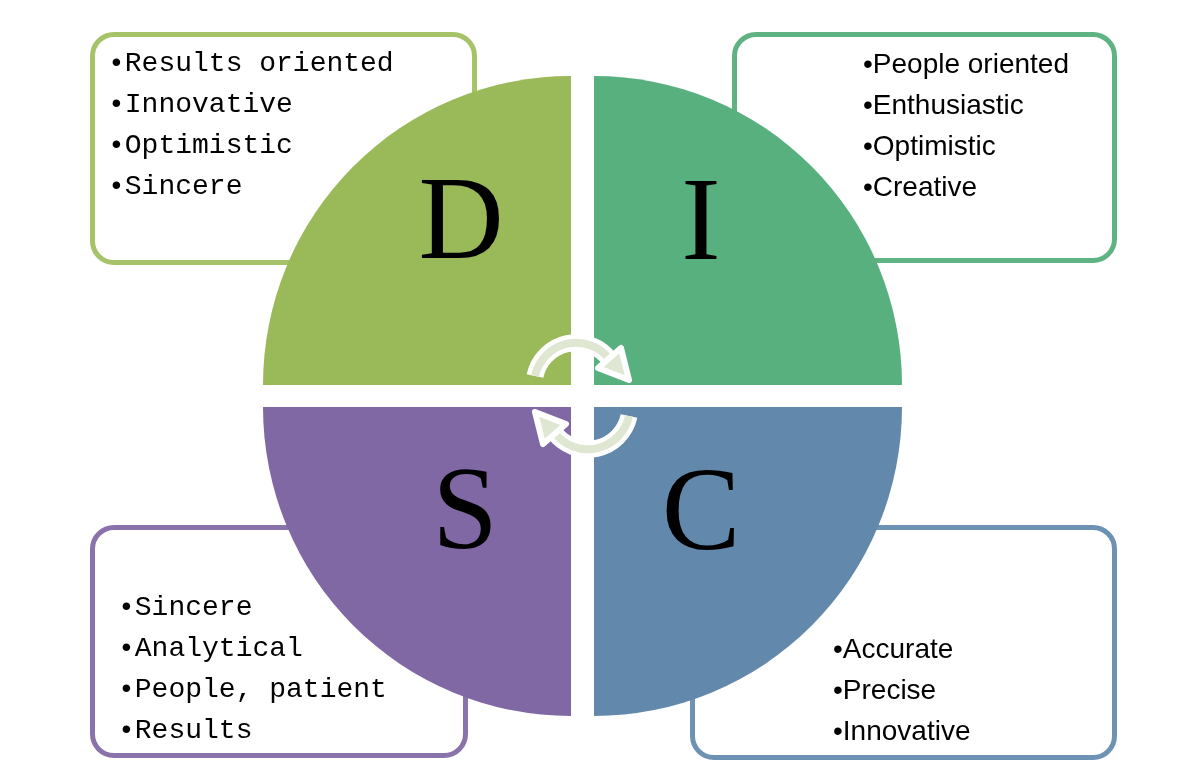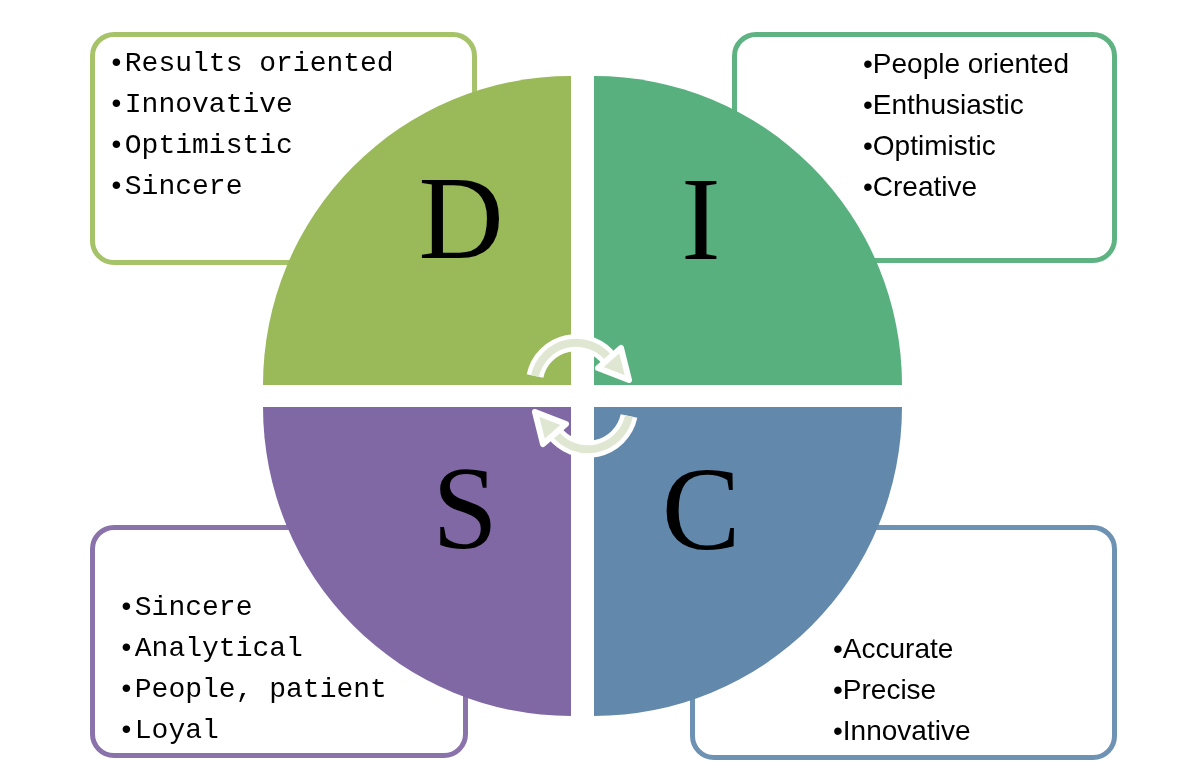--- a/index.html
+++ b/index.html
@@ -85,21 +85,21 @@
       <div class="trait">Optimistic</div>
       <div class="trait">Creative</div>
     </div>
   </div>
 
   <div class="callout callout-bl" style="border-color: rgb(138, 114, 171);">
     <div class="traits">
       <div class="trait">Sincere</div>
       <div class="trait">Analytical</div>
       <div class="trait">People, patient</div>
-      <div class="trait">Loyal</div>
+      <div class="trait">Results</div>
     </div>
   </div>
 
   <div class="callout callout-br" style="border-color: rgb(110, 146, 179);">
     <div class="traits">
       <div class="trait">Accurate</div>
       <div class="trait">Precise</div>
       <div class="trait">Innovative</div>
     </div>
   </div>

